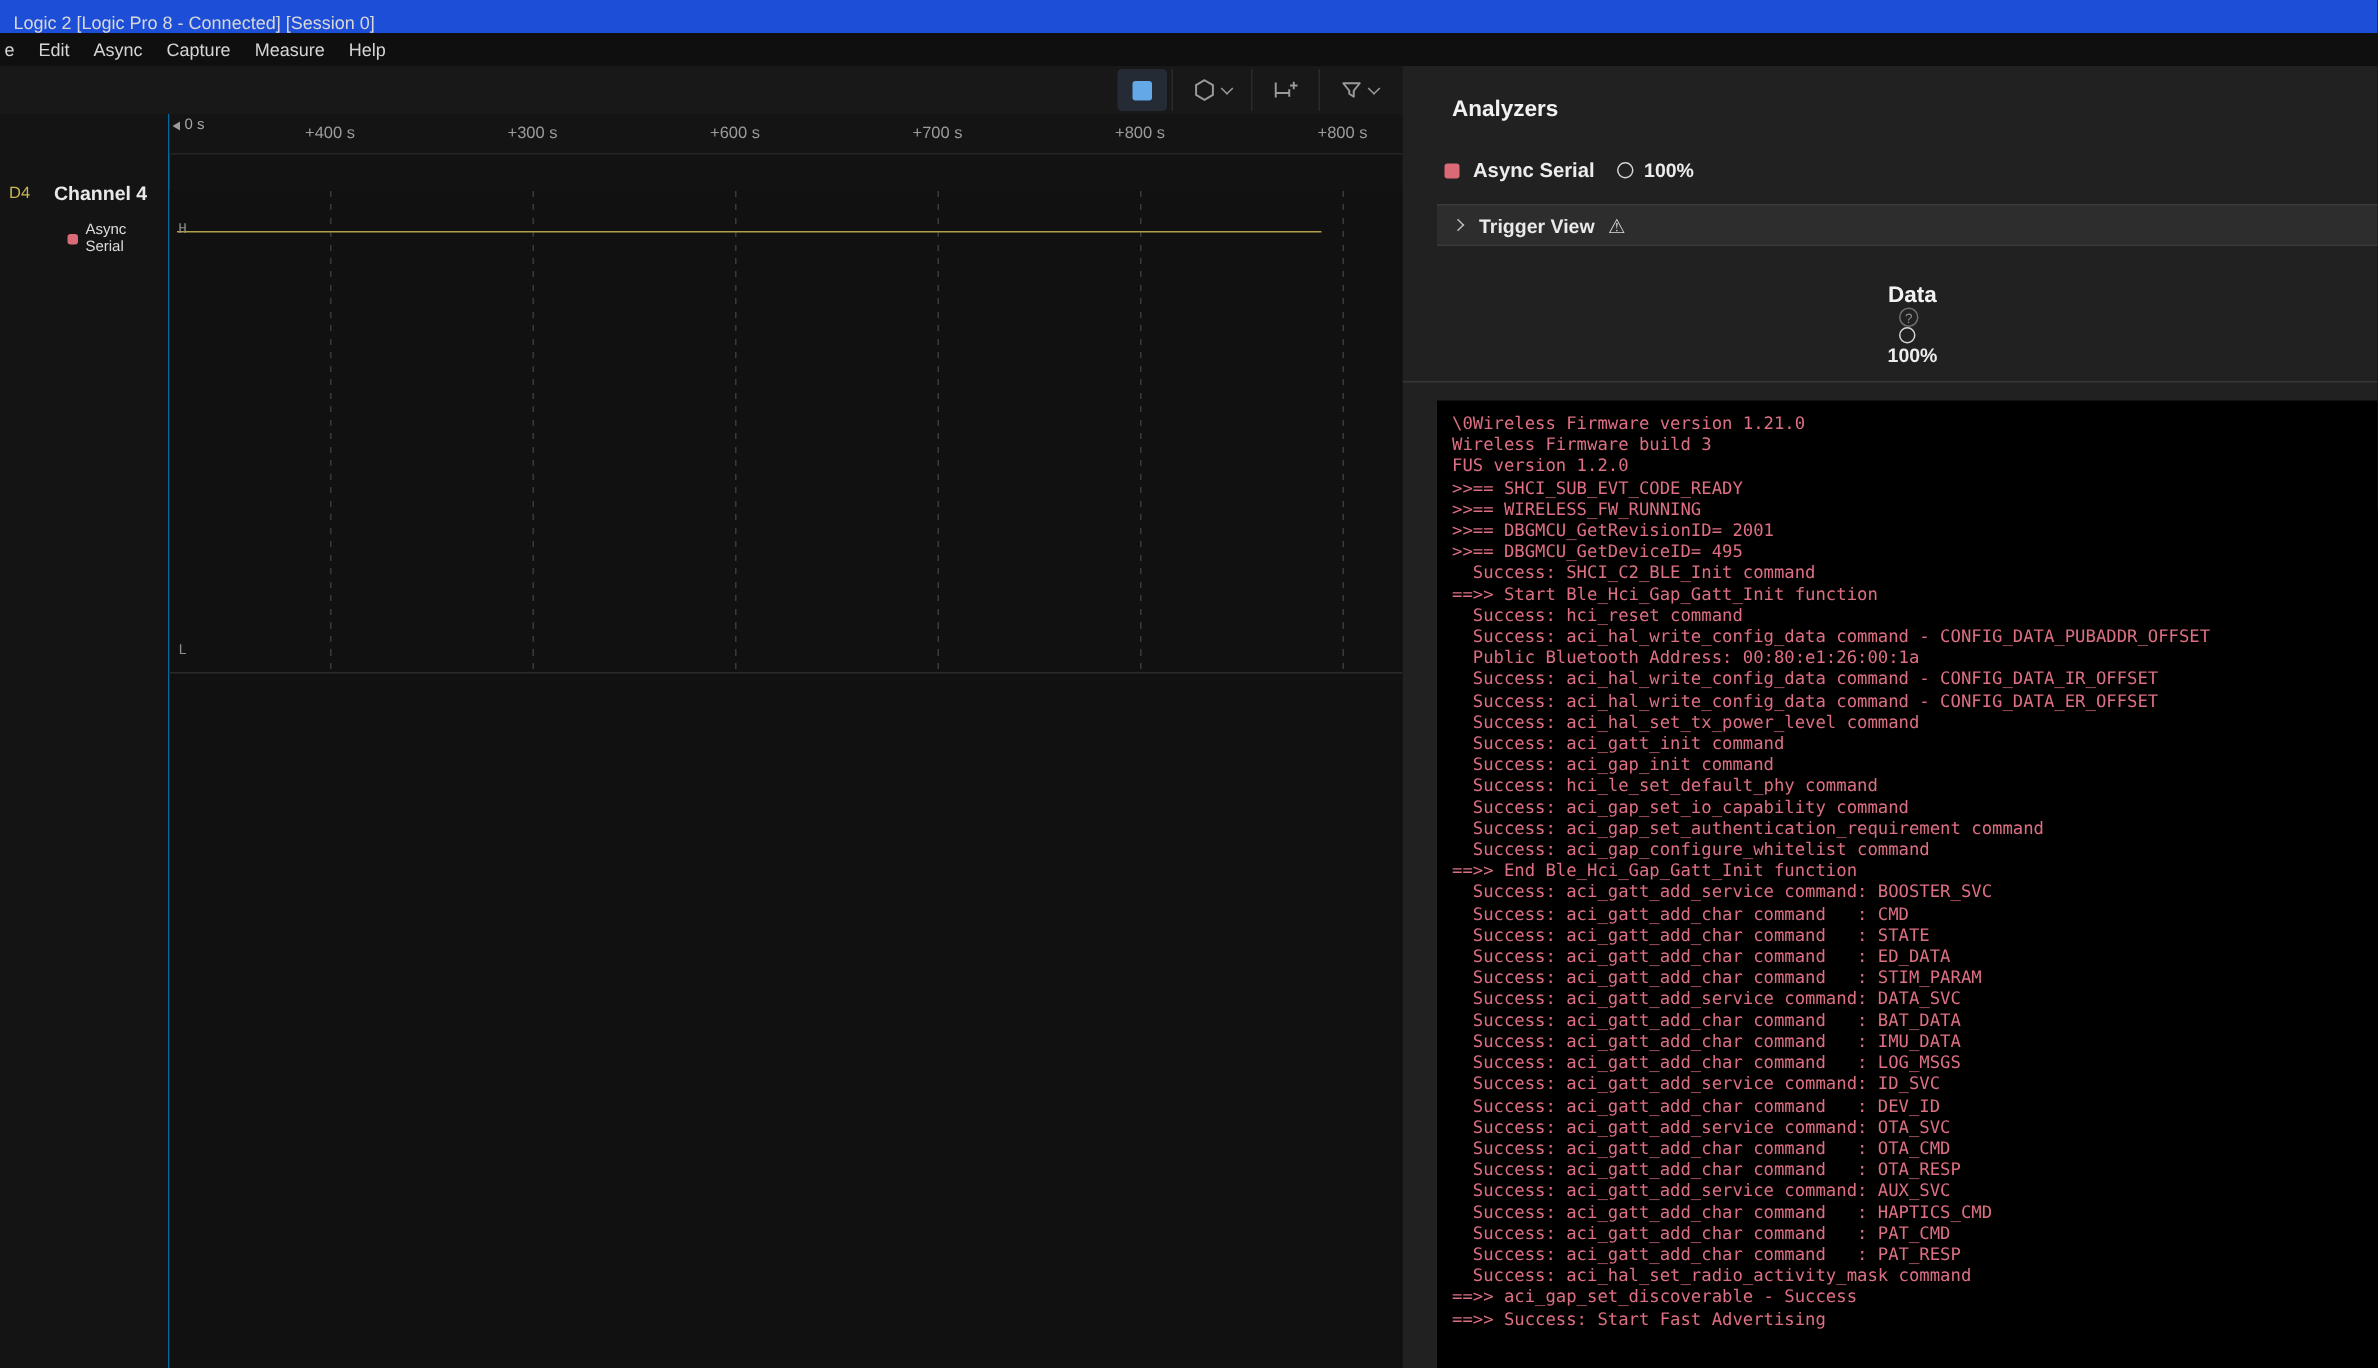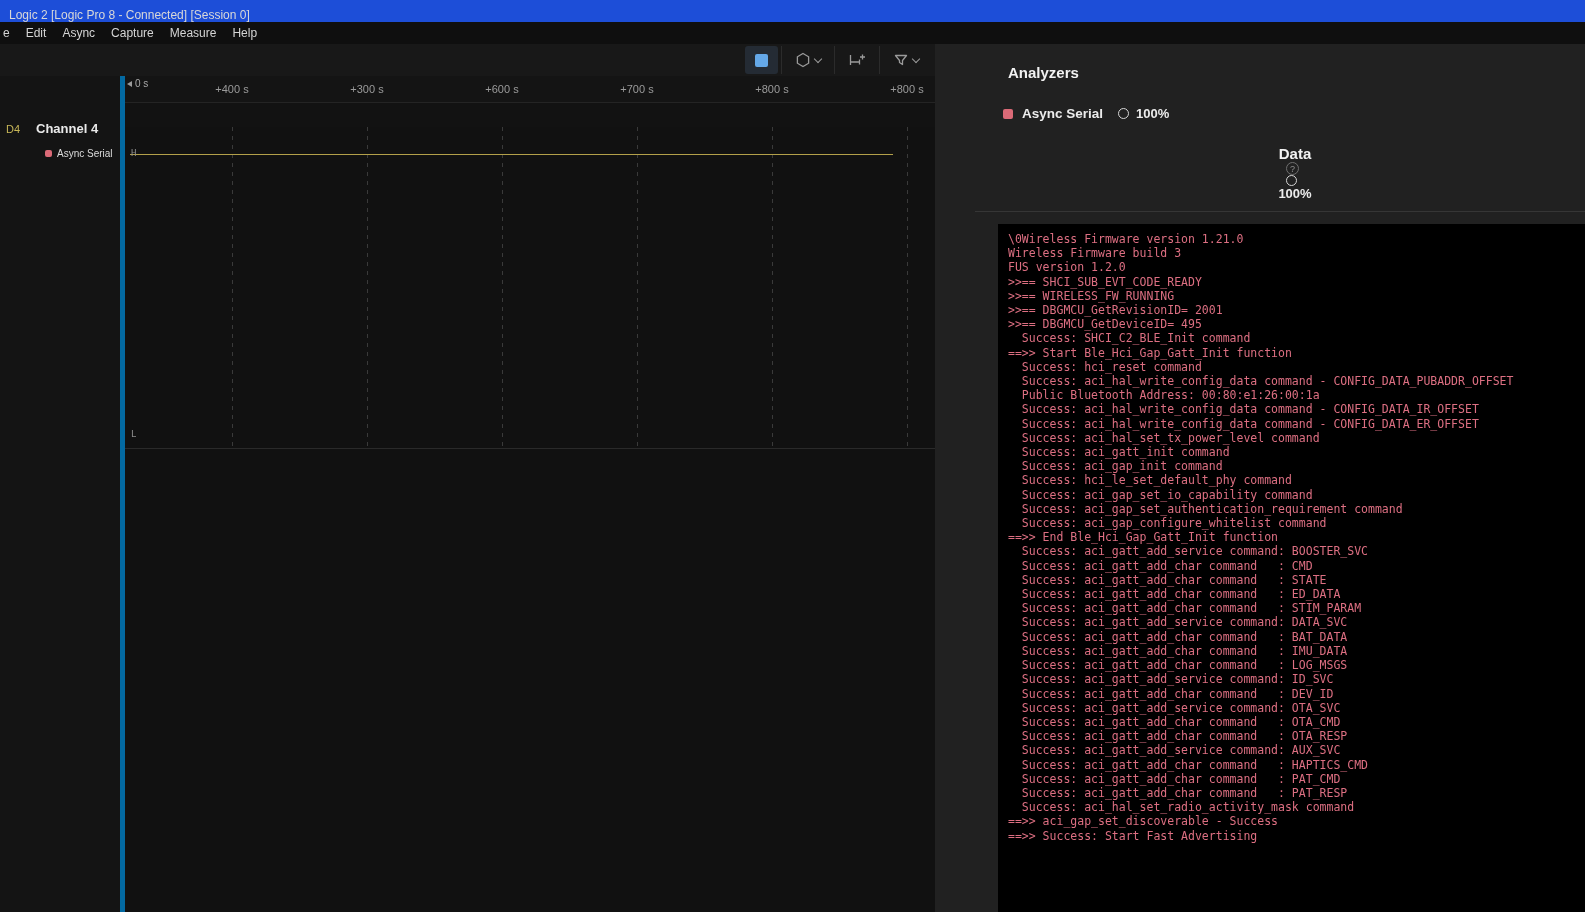--- a/index.html
+++ b/index.html
@@ -44,22 +44,22 @@
   .stop-square { width:13px; height:13px; border-radius:2px; background:#64a8e8; }
   .tb-sep { width:1px; height:28px; background:#2b2b2b; margin:0 3px; }
   .chev {
     width:6px; height:6px; border-right:1.5px solid #9a9a9a; border-bottom:1.5px solid #9a9a9a;
     transform:rotate(45deg); margin-top:-3px;
   }
 
   
   .left-body { flex:1; display:flex; min-height:0; }
   .channel-panel {
-    width:125px; flex:0 0 auto; background:#141414;
-    border-right:5px solid #0369a1; position:relative;
+    width:113px; flex:0 0 auto; background:#141414;
+    border-right:1px solid #0369a1; position:relative;
   }
   .channel-label-row { position:absolute; top:45px; left:6px; display:flex; align-items:center; }
   .chan-id { color:#c8b758; font-size:11px; width:30px; }
   .chan-name { color:#e9e9e9; font-size:13px; font-weight:600; }
   .analyzer-chip { position:absolute; top:72px; left:45px; display:flex; align-items:center; gap:5px; }
   .chip-dot { width:7px; height:7px; border-radius:2px; background:#db6a77; }
   .chip-label { color:#dcdcdc; font-size:10px; }
 
   .main-area { flex:1; display:flex; flex-direction:column; min-width:0;gap:24px; }
   .ruler {
@@ -86,21 +86,21 @@
   }
   .gridline {
     position:absolute; top:0; height:322px; width:1px;
     background:repeating-linear-gradient(to bottom, #3a3a3a 0 4px, transparent 4px 9px);
   }
   .signal-trace { position:absolute; left:5px; top:27px; width:763px; height:1px; background:#b3a04a; }
   .level-high { position:absolute; left:6px; top:21px; font-size:9px; color:#8f8f8f; font-family:"DejaVu Sans Mono",monospace; }
   .level-low  { position:absolute; left:6px; top:302px; font-size:9px; color:#8f8f8f; font-family:"DejaVu Sans Mono",monospace; }
 
   
-  .sidebar { flex:1; background:#212121; display:flex; flex-direction:column; min-width:0;padding-left:40px; }
+  .sidebar { flex:1; background:#212121; display:flex; flex-direction:column; min-width:0; }
   .sb-title { font-size:15px; font-weight:bold; color:#f2f2f2; }
   .analyzers-title { margin:20px 0 0 33px; }
   .analyzer-row { margin:25px 0 0 28px; display:flex; align-items:center; }
   .a-dot { width:10px; height:10px; border-radius:2px; background:#db6a77; margin-right:9px; }
   .a-name { font-size:13.5px; font-weight:bold; color:#ececec; margin-right:15px; }
   .progress-circle {
     width:11px; height:11px; border:1.6px solid #d5d5d5; border-radius:50%; margin-right:7px; flex:0 0 auto;
   }
   .progress-text { font-size:13px; font-weight:bold; color:#ececec; }
 
@@ -234,20 +234,25 @@
 
       <div class="sb-title analyzers-title">Analyzers</div>
 
       <div class="analyzer-row">
         <span class="a-dot" style="background: rgb(219, 106, 119);"></span>
         <span class="a-name">Async Serial</span>
         <span class="progress-circle"></span>
         <span class="progress-text">100%</span>
       </div>
 
+      <div class="trigger-bar">
+        <span class="tv-chev"></span>
+        <span class="tv-label">Trigger View</span>
+        <span class="tv-warn">⚠</span>
+      </div>
 
       <div class="data-row">
         <span class="sb-title">Data</span>
         <span class="help-circle">?</span>
         <span class="progress-circle"></span>
         <span class="progress-text">100%</span>
       </div>
 
       <div class="sb-divider"></div>
 

